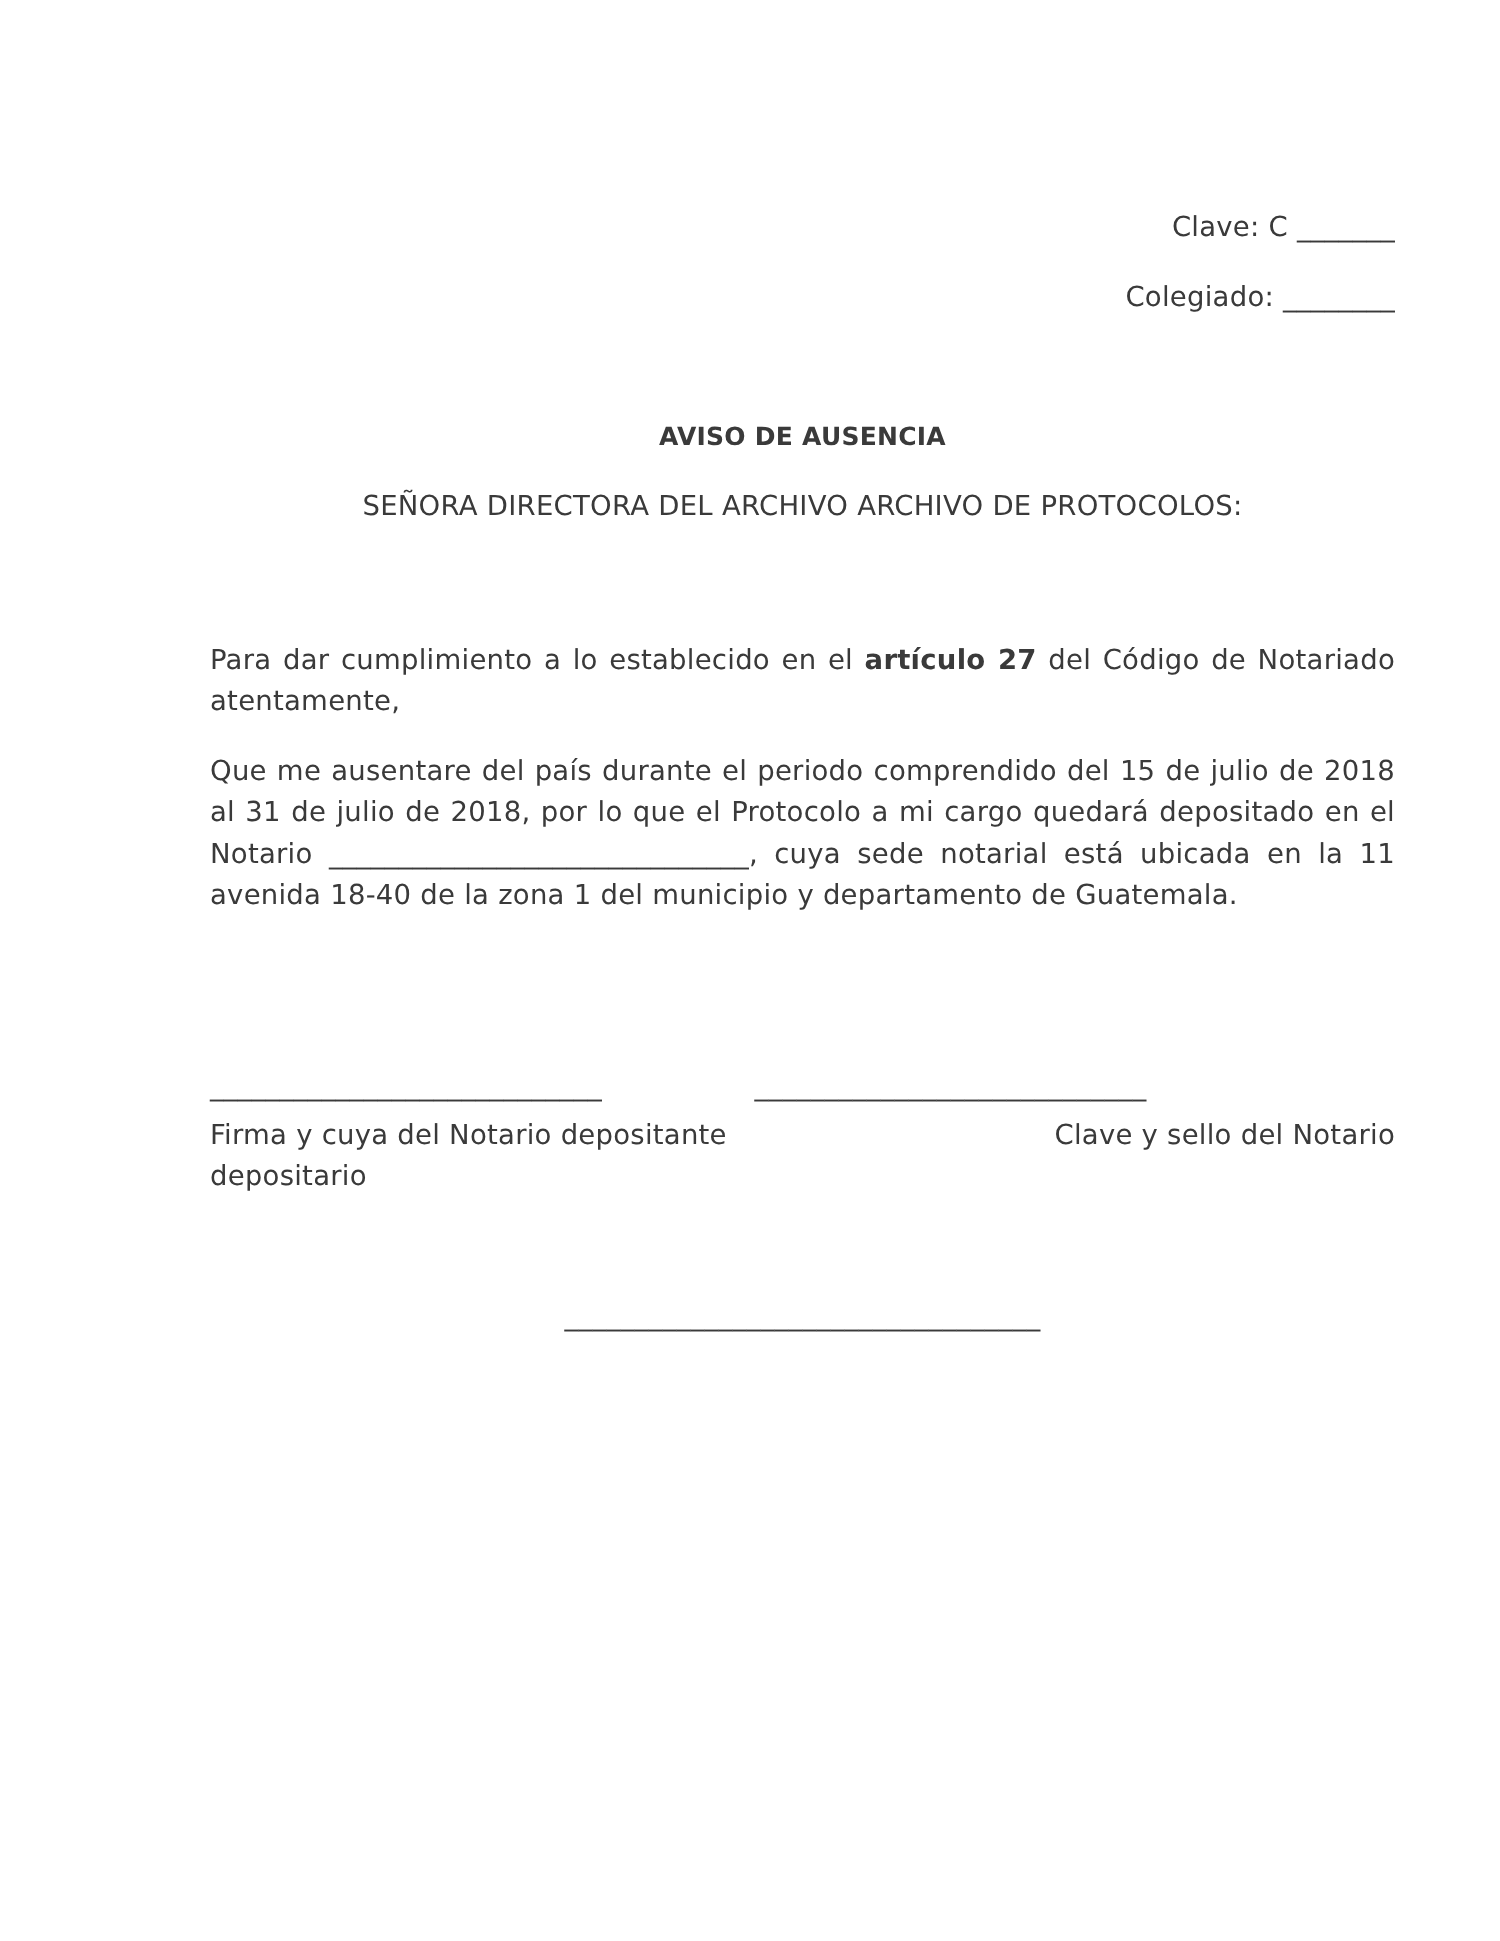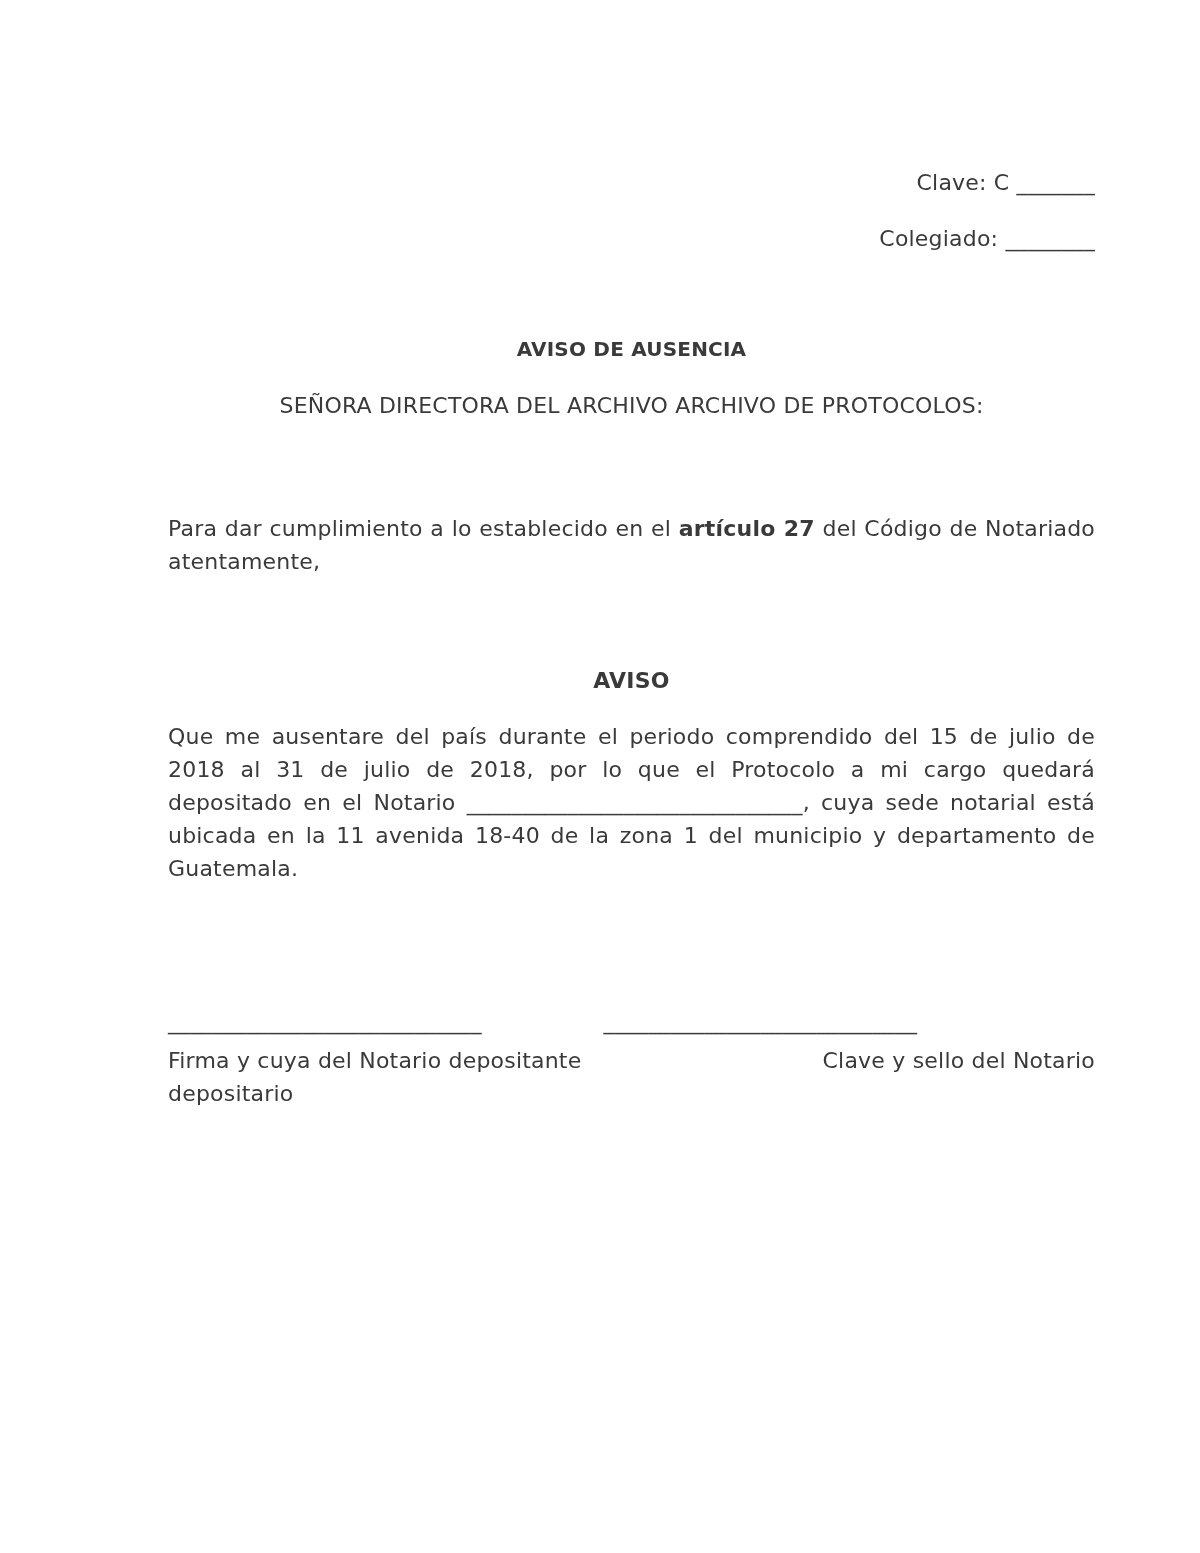--- a/index.html
+++ b/index.html
@@ -10,21 +10,21 @@
       width: 1200px;
       height: 1553px;
       background: #ffffff;
       font-family: "DejaVu Sans", "Liberation Sans", sans-serif;
       color: #3a3a3a;
     }
     .page {
       box-sizing: border-box;
       width: 1200px;
       height: 1553px;
-      padding: 166px 105px 0 168px;
+      padding: 166px 84px 0 168px;
       font-size: 22px;
       line-height: 1.5;
       letter-spacing: 0.2px;
       overflow: hidden;
     }
     p, h1, h2 {
       margin: 0;
       font-size: 22px;
       font-weight: normal;
     }
@@ -63,31 +63,31 @@
   <p class="right">Clave: C _______</p>
 
   <p class="right colegiado">Colegiado: ________</p>
 
   <h1 class="center bold title">AVISO DE AUSENCIA</h1>
 
   <p class="center addressee">SEÑORA DIRECTORA DEL ARCHIVO ARCHIVO DE PROTOCOLOS:</p>
 
   <p class="justify intro"><span>Para dar cumplimiento a lo establecido en el </span><span class="bold">artículo 27</span><span> del Código de Notariado atentamente,</span></p>
 
-  <h2 class="center bold aviso">AVISO</h2>
 
   <p class="justify body-par">Que me ausentare del país durante el periodo comprendido del 15 de julio de 2018 al 31 de julio de 2018, por lo que el Protocolo a mi cargo quedará depositado en el Notario ______________________________, cuya sede notarial está ubicada en la 11 avenida 18-40 de la zona 1 del municipio y departamento de Guatemala.</p>
 
 
   <div class="sig-lines">
     <span>____________________________</span>
     <span class="sig-line-right">____________________________</span>
   </div>
 
   <div class="sig-caption">
     <span>Firma y cuya del Notario depositante</span>
     <span>Clave y sello del Notario</span>
   </div>
 
   <p>depositario</p>
 
+  <p class="center bottom-line">__________________________________</p>
 
 </div>
 
 </body></html>

